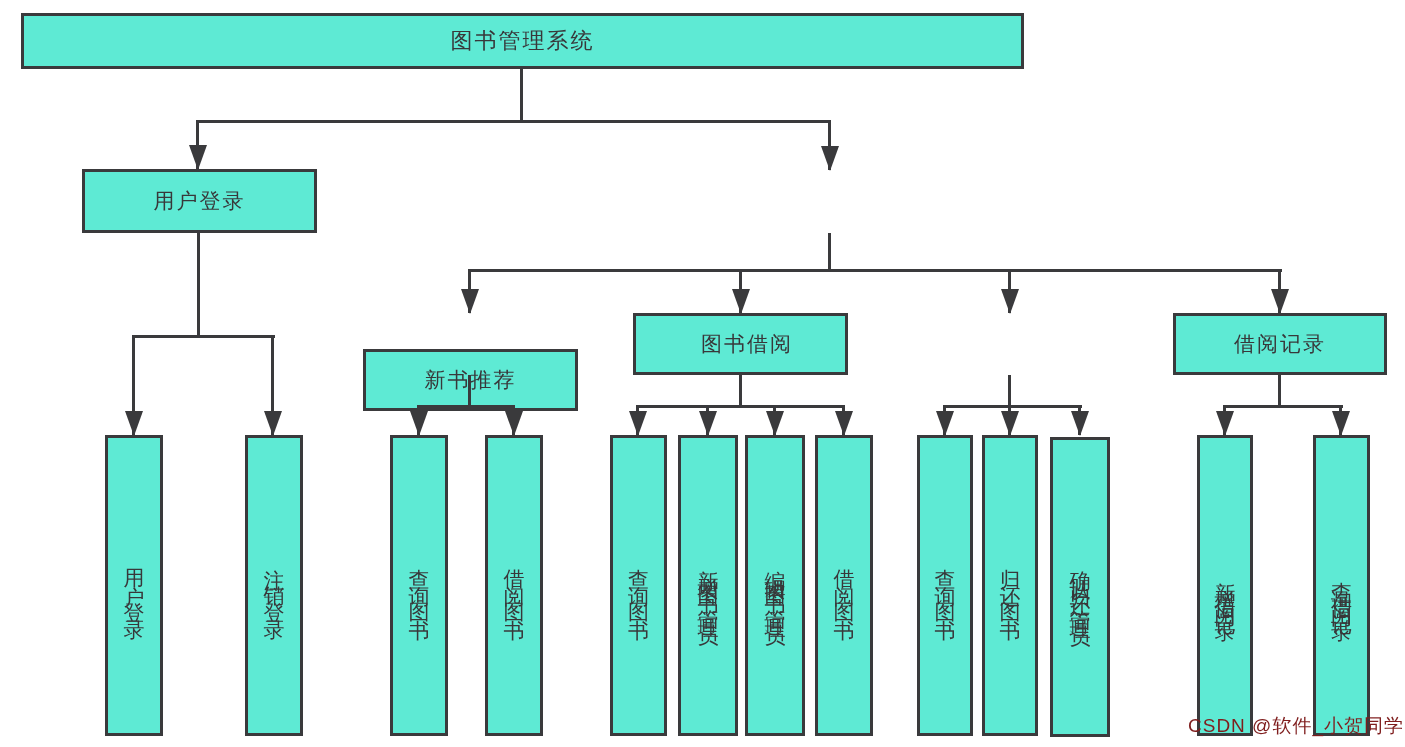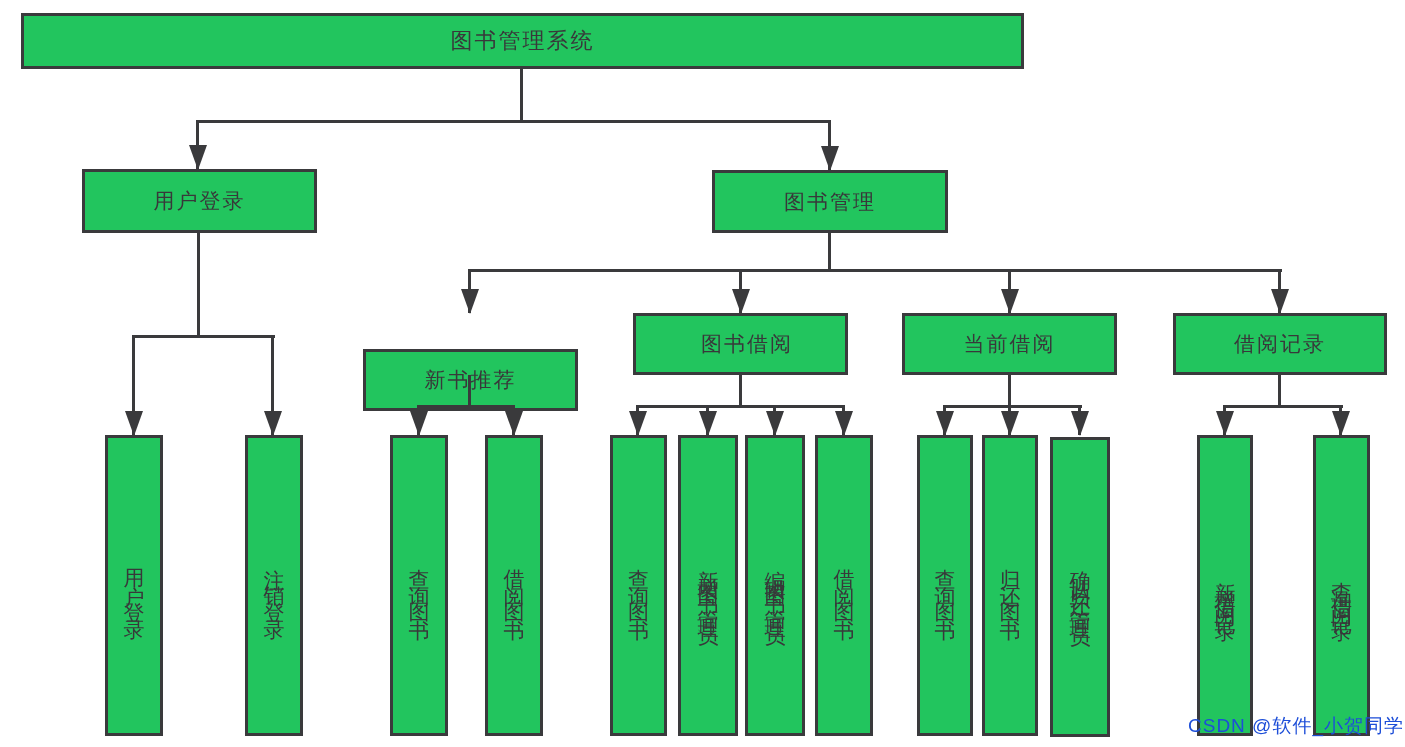--- a/index.html
+++ b/index.html
@@ -8,21 +8,21 @@
     position: relative;
     width: 1405px;
     height: 747px;
     background: #ffffff;
     font-family: "Liberation Sans", sans-serif;
     overflow: hidden;
   }
   .node {
     position: absolute;
     border: 3px solid #3a3a3c;
-    background: #22c55e;
+    background: #5eead4;
     display: flex;
     align-items: center;
     justify-content: center;
     color: #38383a;
     font-size: 21px;
     letter-spacing: 2px;
     text-align: center;
   }
   .root-node { font-size: 22px; }
   .leaf {
@@ -46,56 +46,54 @@
     width: 0; height: 0;
     border-left: 9px solid transparent;
     border-right: 9px solid transparent;
     border-top: 25px solid #3a3a3c;
   }
   .watermark {
     position: absolute;
     left: 1188px;
     top: 713px;
     font-size: 19px;
-    color: #1d4ed8;
+    color: #7f1d1d;
     letter-spacing: 1px;
     z-index: 5;
     white-space: nowrap;
   }
 </style>
 </head>
 <body>
 
 <div class="canvas">
 
   <div class="node root-node" style="left:21px; top:13px; width:1003px; height:56px;">图书管理系统</div>
 
   <div class="vline" style="left:520px; top:69px; height:54px;"></div>
   <div class="hline" style="left:197px; top:120px; width:634px;"></div>
   <div class="arrow" style="left:196px; top:120px; height:49px;"></div>
   <div class="arrow" style="left:828px; top:120px; height:50px;"></div>
 
   <div class="node" style="left:82px; top:169px; width:235px; height:64px;">用户登录</div>
-  <div class="node" style="left:712px; top:170px; width:236px; height:63px;">图书管理</div>
 
   <div class="vline" style="left:197px; top:233px; height:105px;"></div>
   <div class="hline" style="left:132px; top:335px; width:143px;"></div>
   <div class="arrow" style="left:132px; top:335px; height:100px;"></div>
   <div class="arrow" style="left:271px; top:335px; height:100px;"></div>
 
   <div class="vline" style="left:828px; top:233px; height:39px;"></div>
   <div class="hline" style="left:468px; top:269px; width:814px;"></div>
   <div class="arrow" style="left:468px; top:269px; height:44px;"></div>
   <div class="arrow" style="left:739px; top:269px; height:44px;"></div>
   <div class="arrow" style="left:1008px; top:269px; height:44px;"></div>
   <div class="arrow" style="left:1278px; top:269px; height:44px;"></div>
 
   <div class="node" style="left:363px; top:313px; width:215px; height:62px;margin-top:36px;">新书推荐</div>
   <div class="node" style="left:633px; top:313px; width:215px; height:62px;padding-left:13px;">图书借阅</div>
-  <div class="node" style="left:902px; top:313px; width:215px; height:62px;">当前借阅</div>
   <div class="node" style="left:1173px; top:313px; width:214px; height:62px;">借阅记录</div>
 
   <div class="vline" style="left:468px; top:375px; height:33px;"></div>
   <div class="hline" style="left:417px; top:405px; width:98px;"></div>
   <div class="arrow" style="left:417px; top:405px; height:30px;"></div>
   <div class="arrow" style="left:512px; top:405px; height:30px;"></div>
 
   <div class="vline" style="left:739px; top:375px; height:33px;"></div>
   <div class="hline" style="left:636px; top:405px; width:209px;"></div>
   <div class="arrow" style="left:636px; top:405px; height:30px;"></div>

